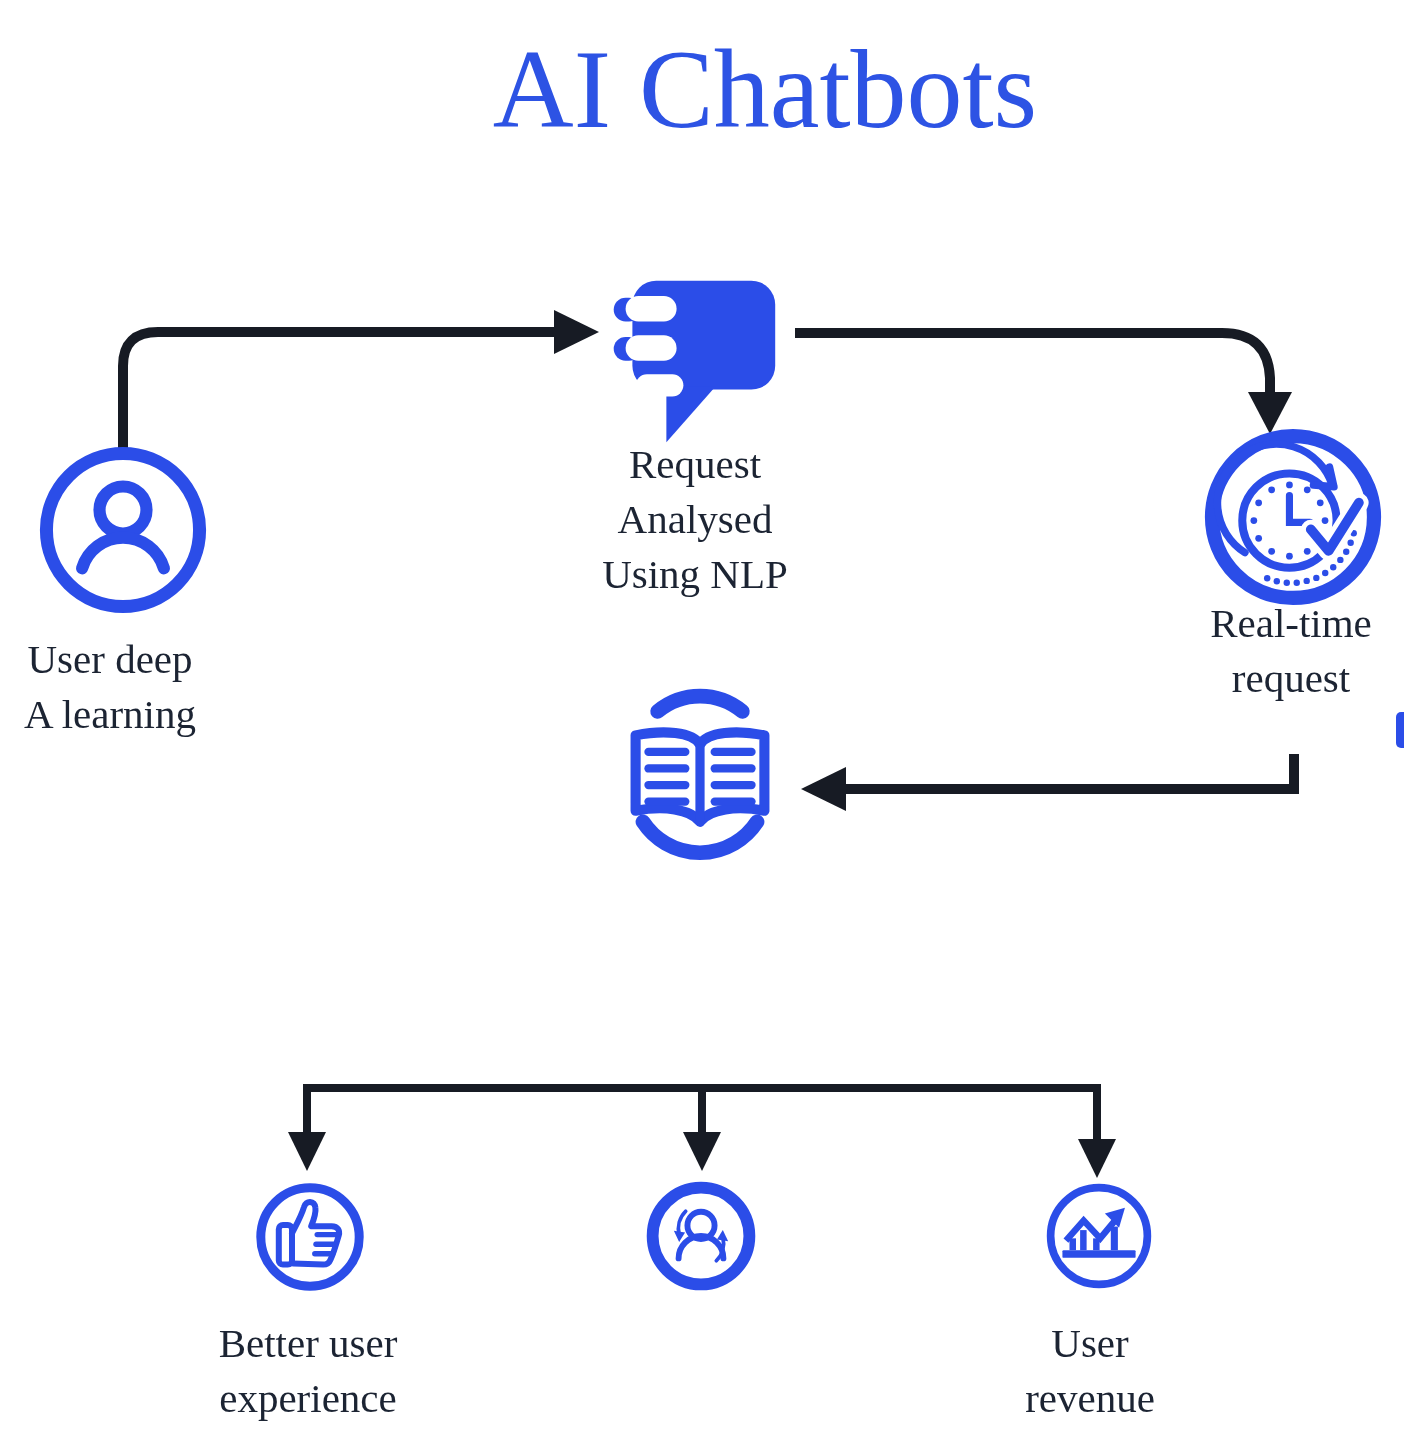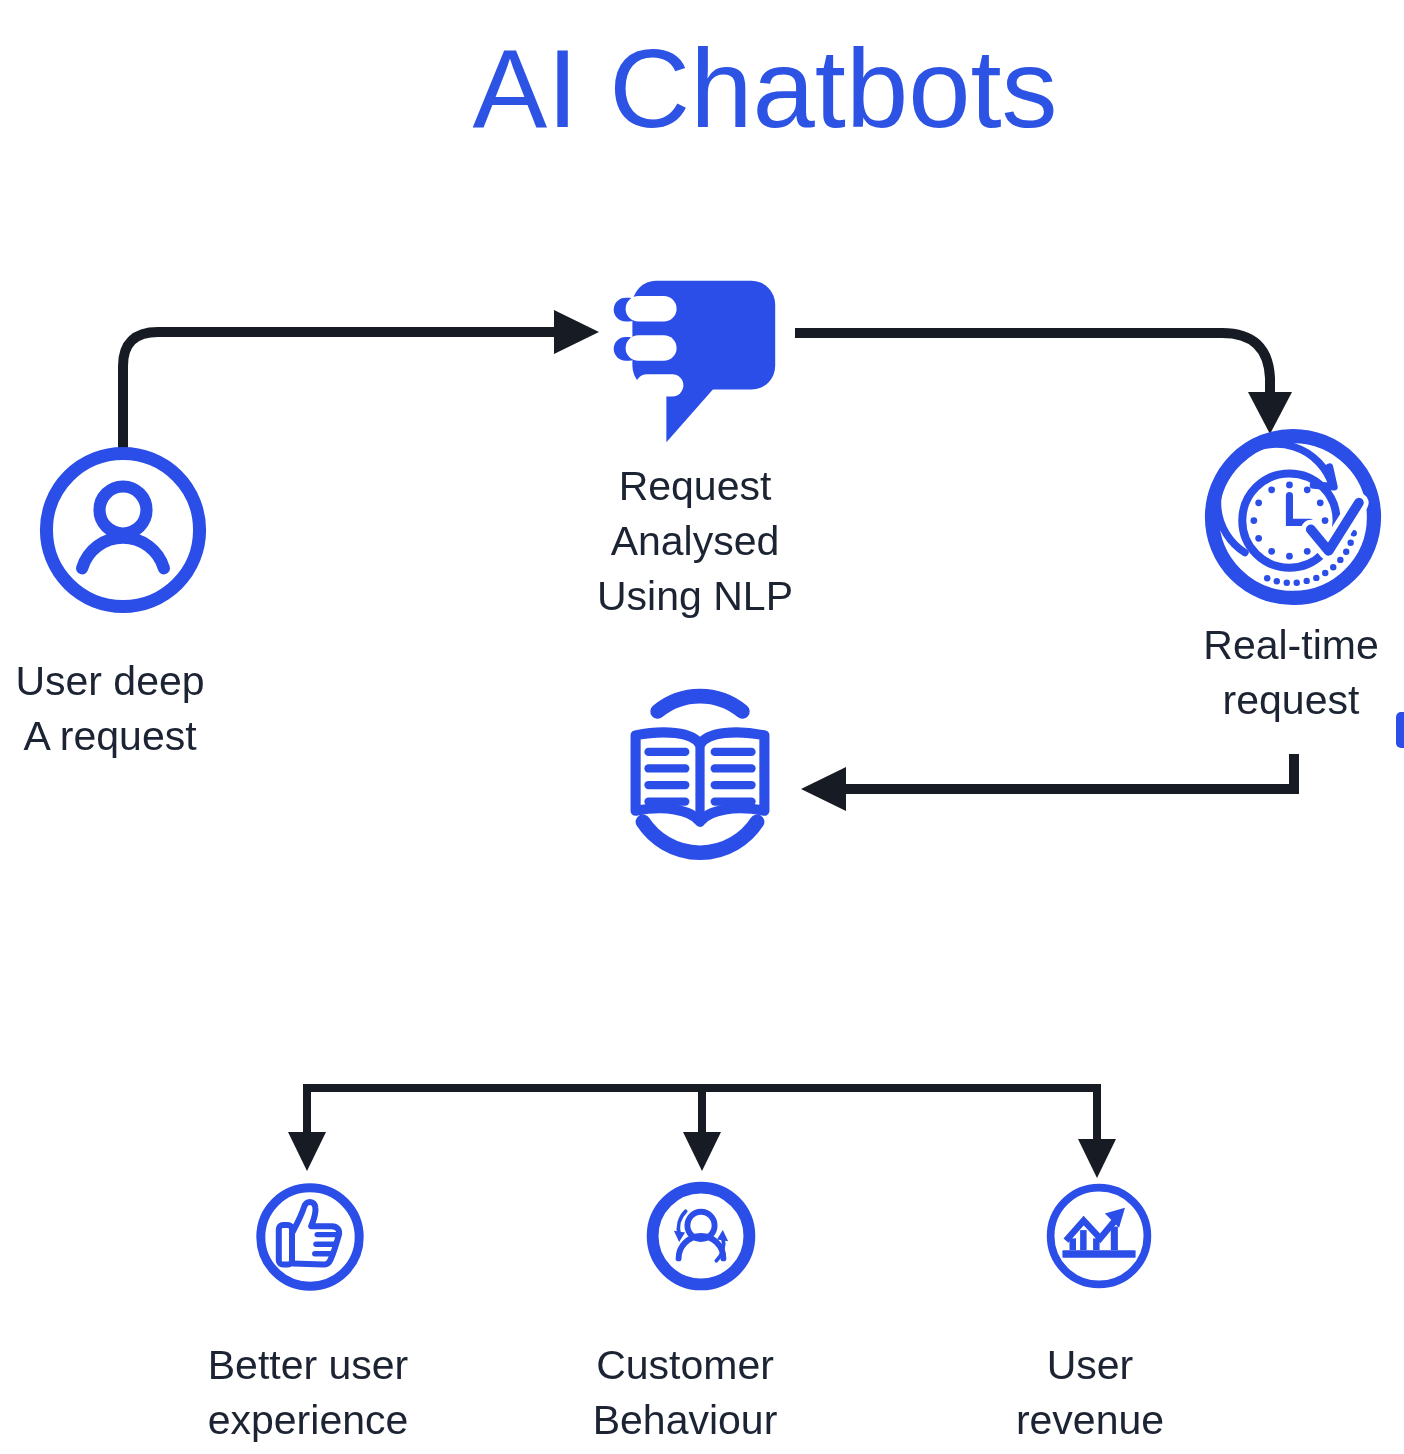--- a/index.html
+++ b/index.html
@@ -5,29 +5,29 @@
   :root{
     --accent:#2b4de8;
     --title:#2d53e4;
     --arrow:#171b24;
     --text:#1c2433;
     --bg:#ffffff;
   }
   html,body{margin:0;padding:0;background:var(--bg);}
   .canvas{
     position:relative;width:1404px;height:1454px;background:var(--bg);
-    font-family:Liberation Sans, sans-serif;overflow:hidden;
+    font-family:Liberation Serif, serif;overflow:hidden;
   }
   .title{
     position:absolute;left:765px;top:22px;transform:translateX(-50%);
     font-size:112px;line-height:1.2;color:var(--title);white-space:nowrap;
   }
   .node-label{
     position:absolute;transform:translateX(-50%);text-align:center;
-    font-size:41px;line-height:55px;color:var(--text);white-space:nowrap;margin-top:22px;
+    font-size:41px;line-height:55px;color:var(--text);white-space:nowrap;
   }
   .icon{position:absolute;}
   .sa{stroke:var(--accent);fill:none;}
   .fa{fill:var(--accent);stroke:none;}
   .fw{fill:#ffffff;stroke:none;}
   .sw{stroke:#ffffff;fill:none;}
   .arrow-line{stroke:var(--arrow);fill:none;}
   .arrow-head{fill:var(--arrow);stroke:none;}
   .edge-sliver{
     position:absolute;left:1396px;top:712px;width:8px;height:36px;
@@ -164,39 +164,35 @@
     <rect class="fa" x="25" y="52" width="5.5" height="10"></rect>
     <rect class="fa" x="34" y="45" width="5.5" height="17"></rect>
     <rect class="fa" x="45" y="52" width="5.5" height="10"></rect>
     <rect class="fa" x="60" y="42" width="6" height="20"></rect>
     <path class="sa" stroke-width="5.5" stroke-linejoin="miter" d="M22 54 L37 37 L51 52 L66 34"></path>
     <polygon class="fa" points="55,31 72,26 67,43"></polygon>
   </svg>
 
   <div class="node-label" style="left:110px;top:632px">
       <div>User deep</div>
-      <div>A request</div>
+      <div>A learning</div>
     </div>
   <div class="node-label" style="left:695px;top:437px">
       <div>Request</div>
       <div>Analysed</div>
       <div>Using NLP</div>
     </div>
   <div class="node-label" style="left:1291px;top:596px">
       <div>Real-time</div>
       <div>request</div>
     </div>
   <div class="node-label" style="left:308px;top:1316px">
       <div>Better user</div>
       <div>experience</div>
     </div>
-  <div class="node-label" style="left:685px;top:1316px">
-      <div>Customer</div>
-      <div>Behaviour</div>
-    </div>
   <div class="node-label" style="left:1090px;top:1316px">
       <div>User</div>
       <div>revenue</div>
     </div>
 
   <div class="edge-sliver"></div>
 
 </div>
 
 </body></html>

